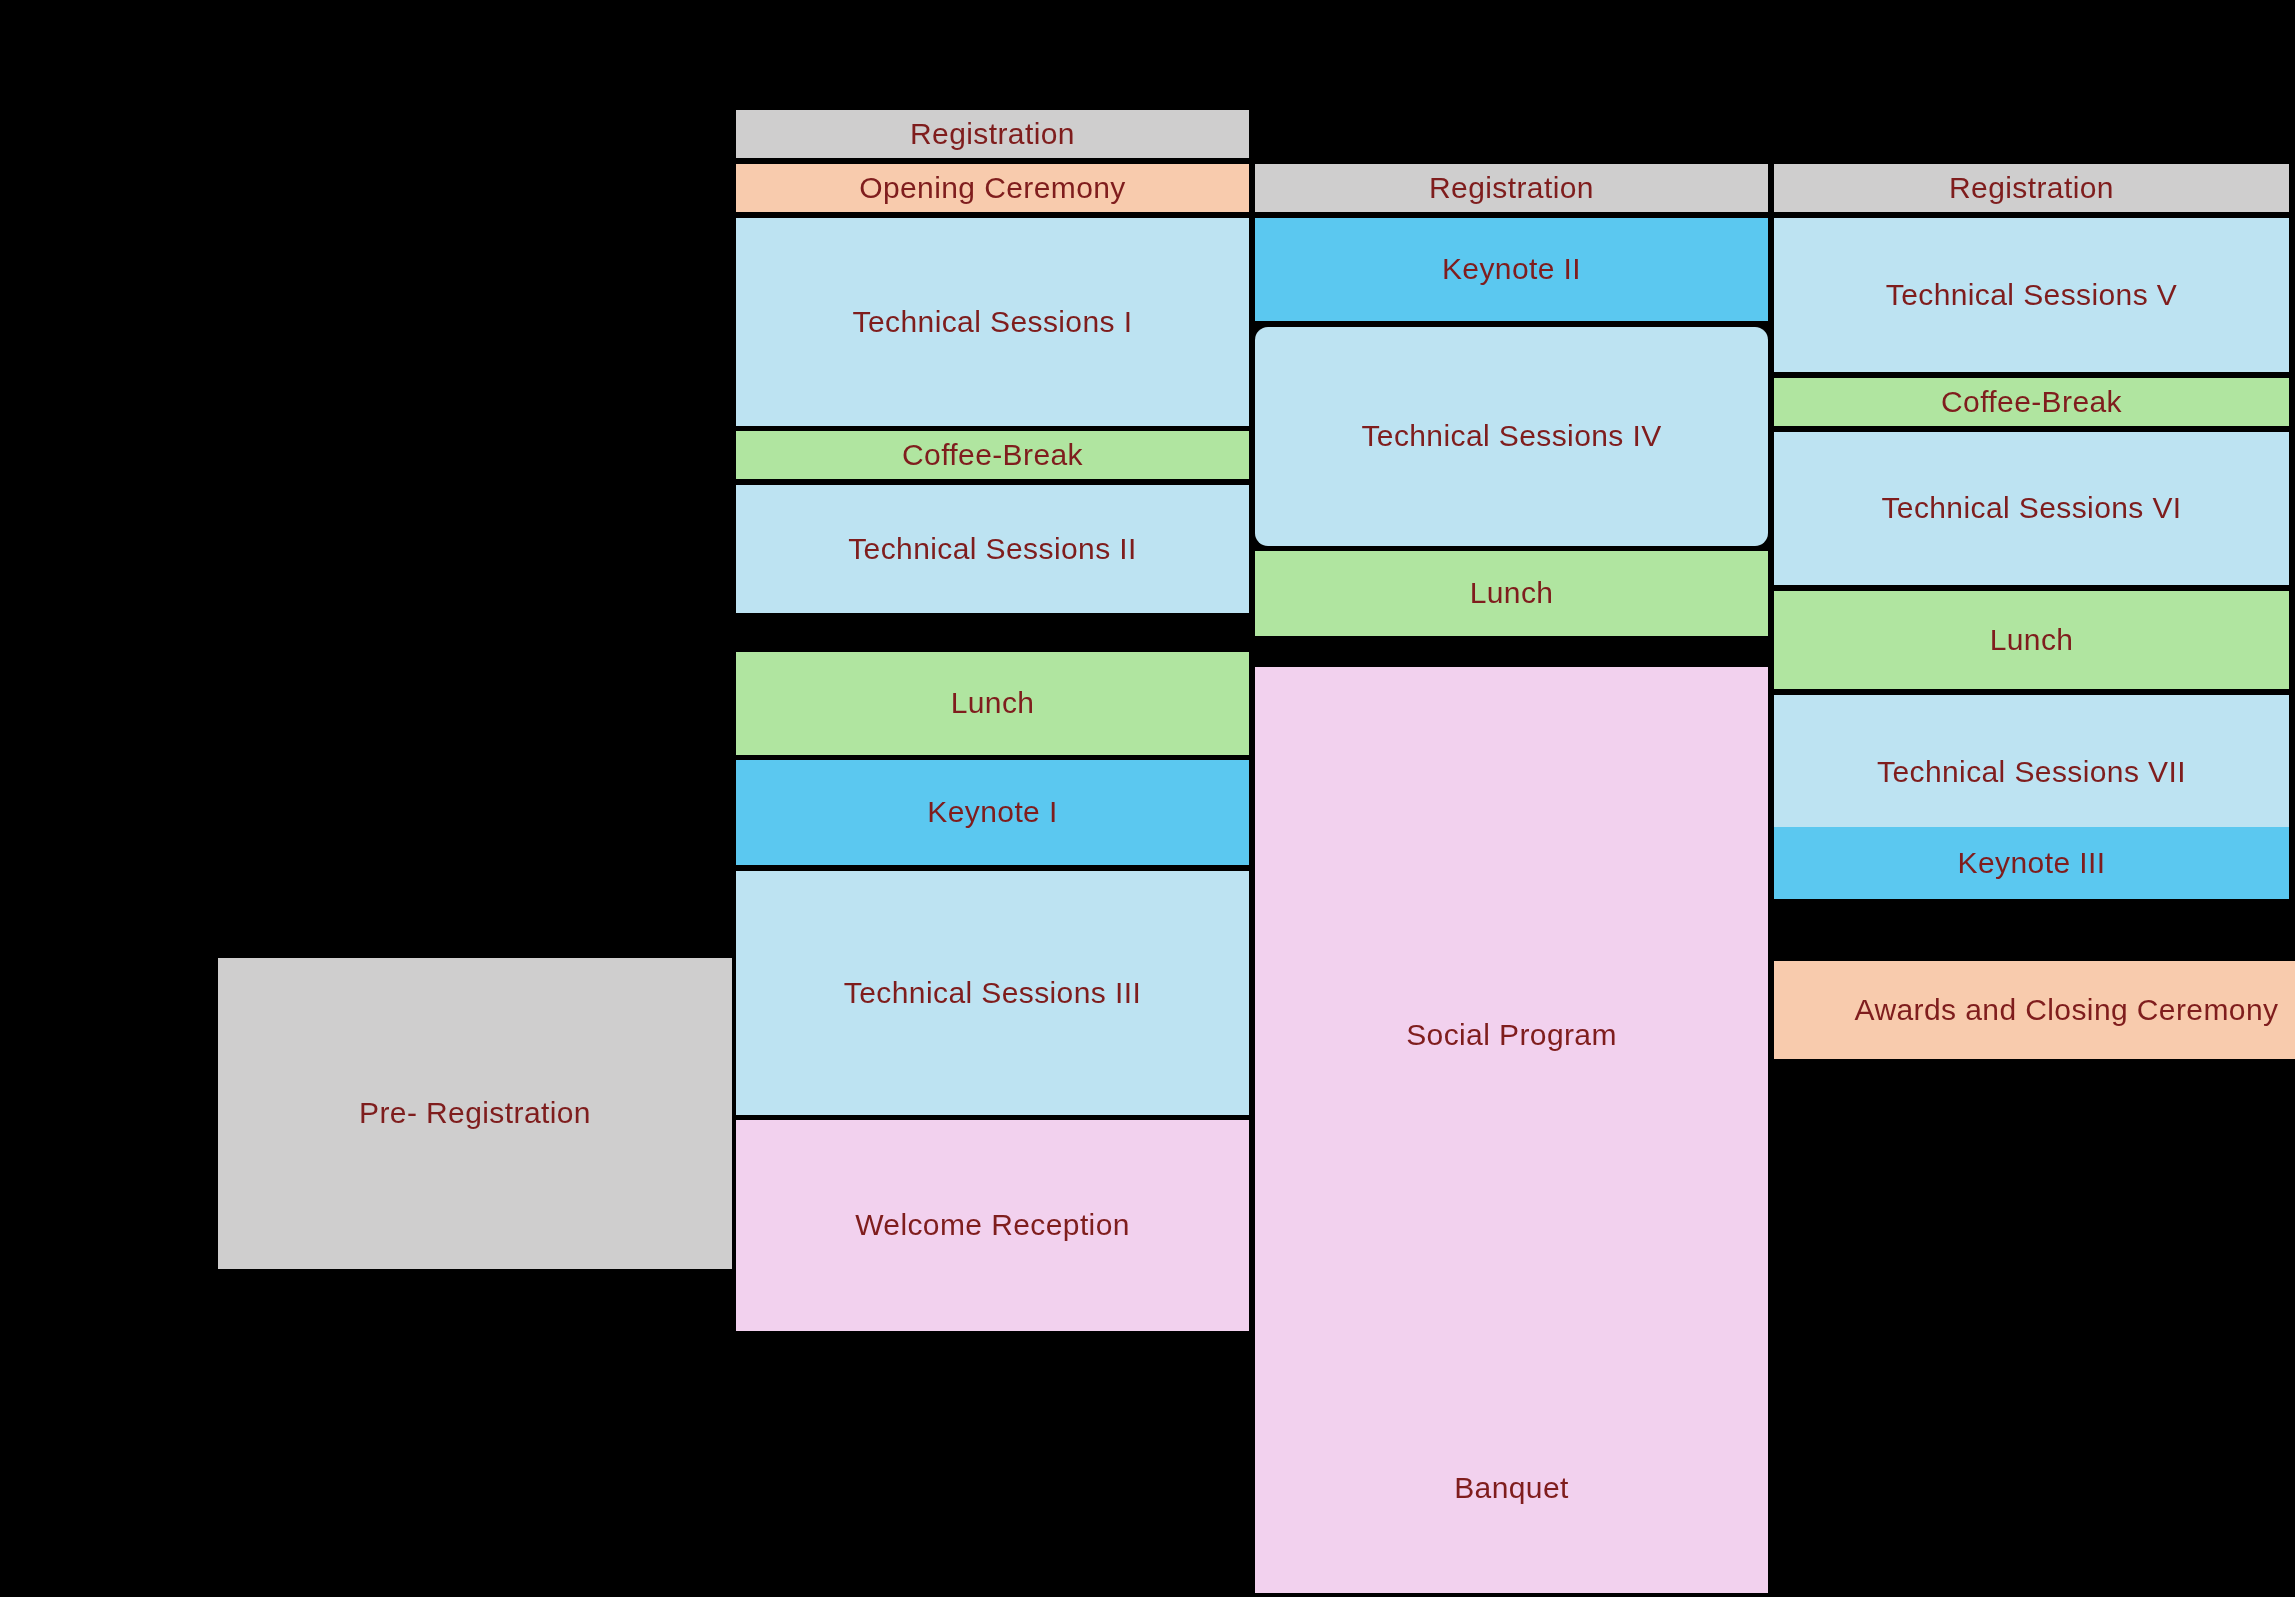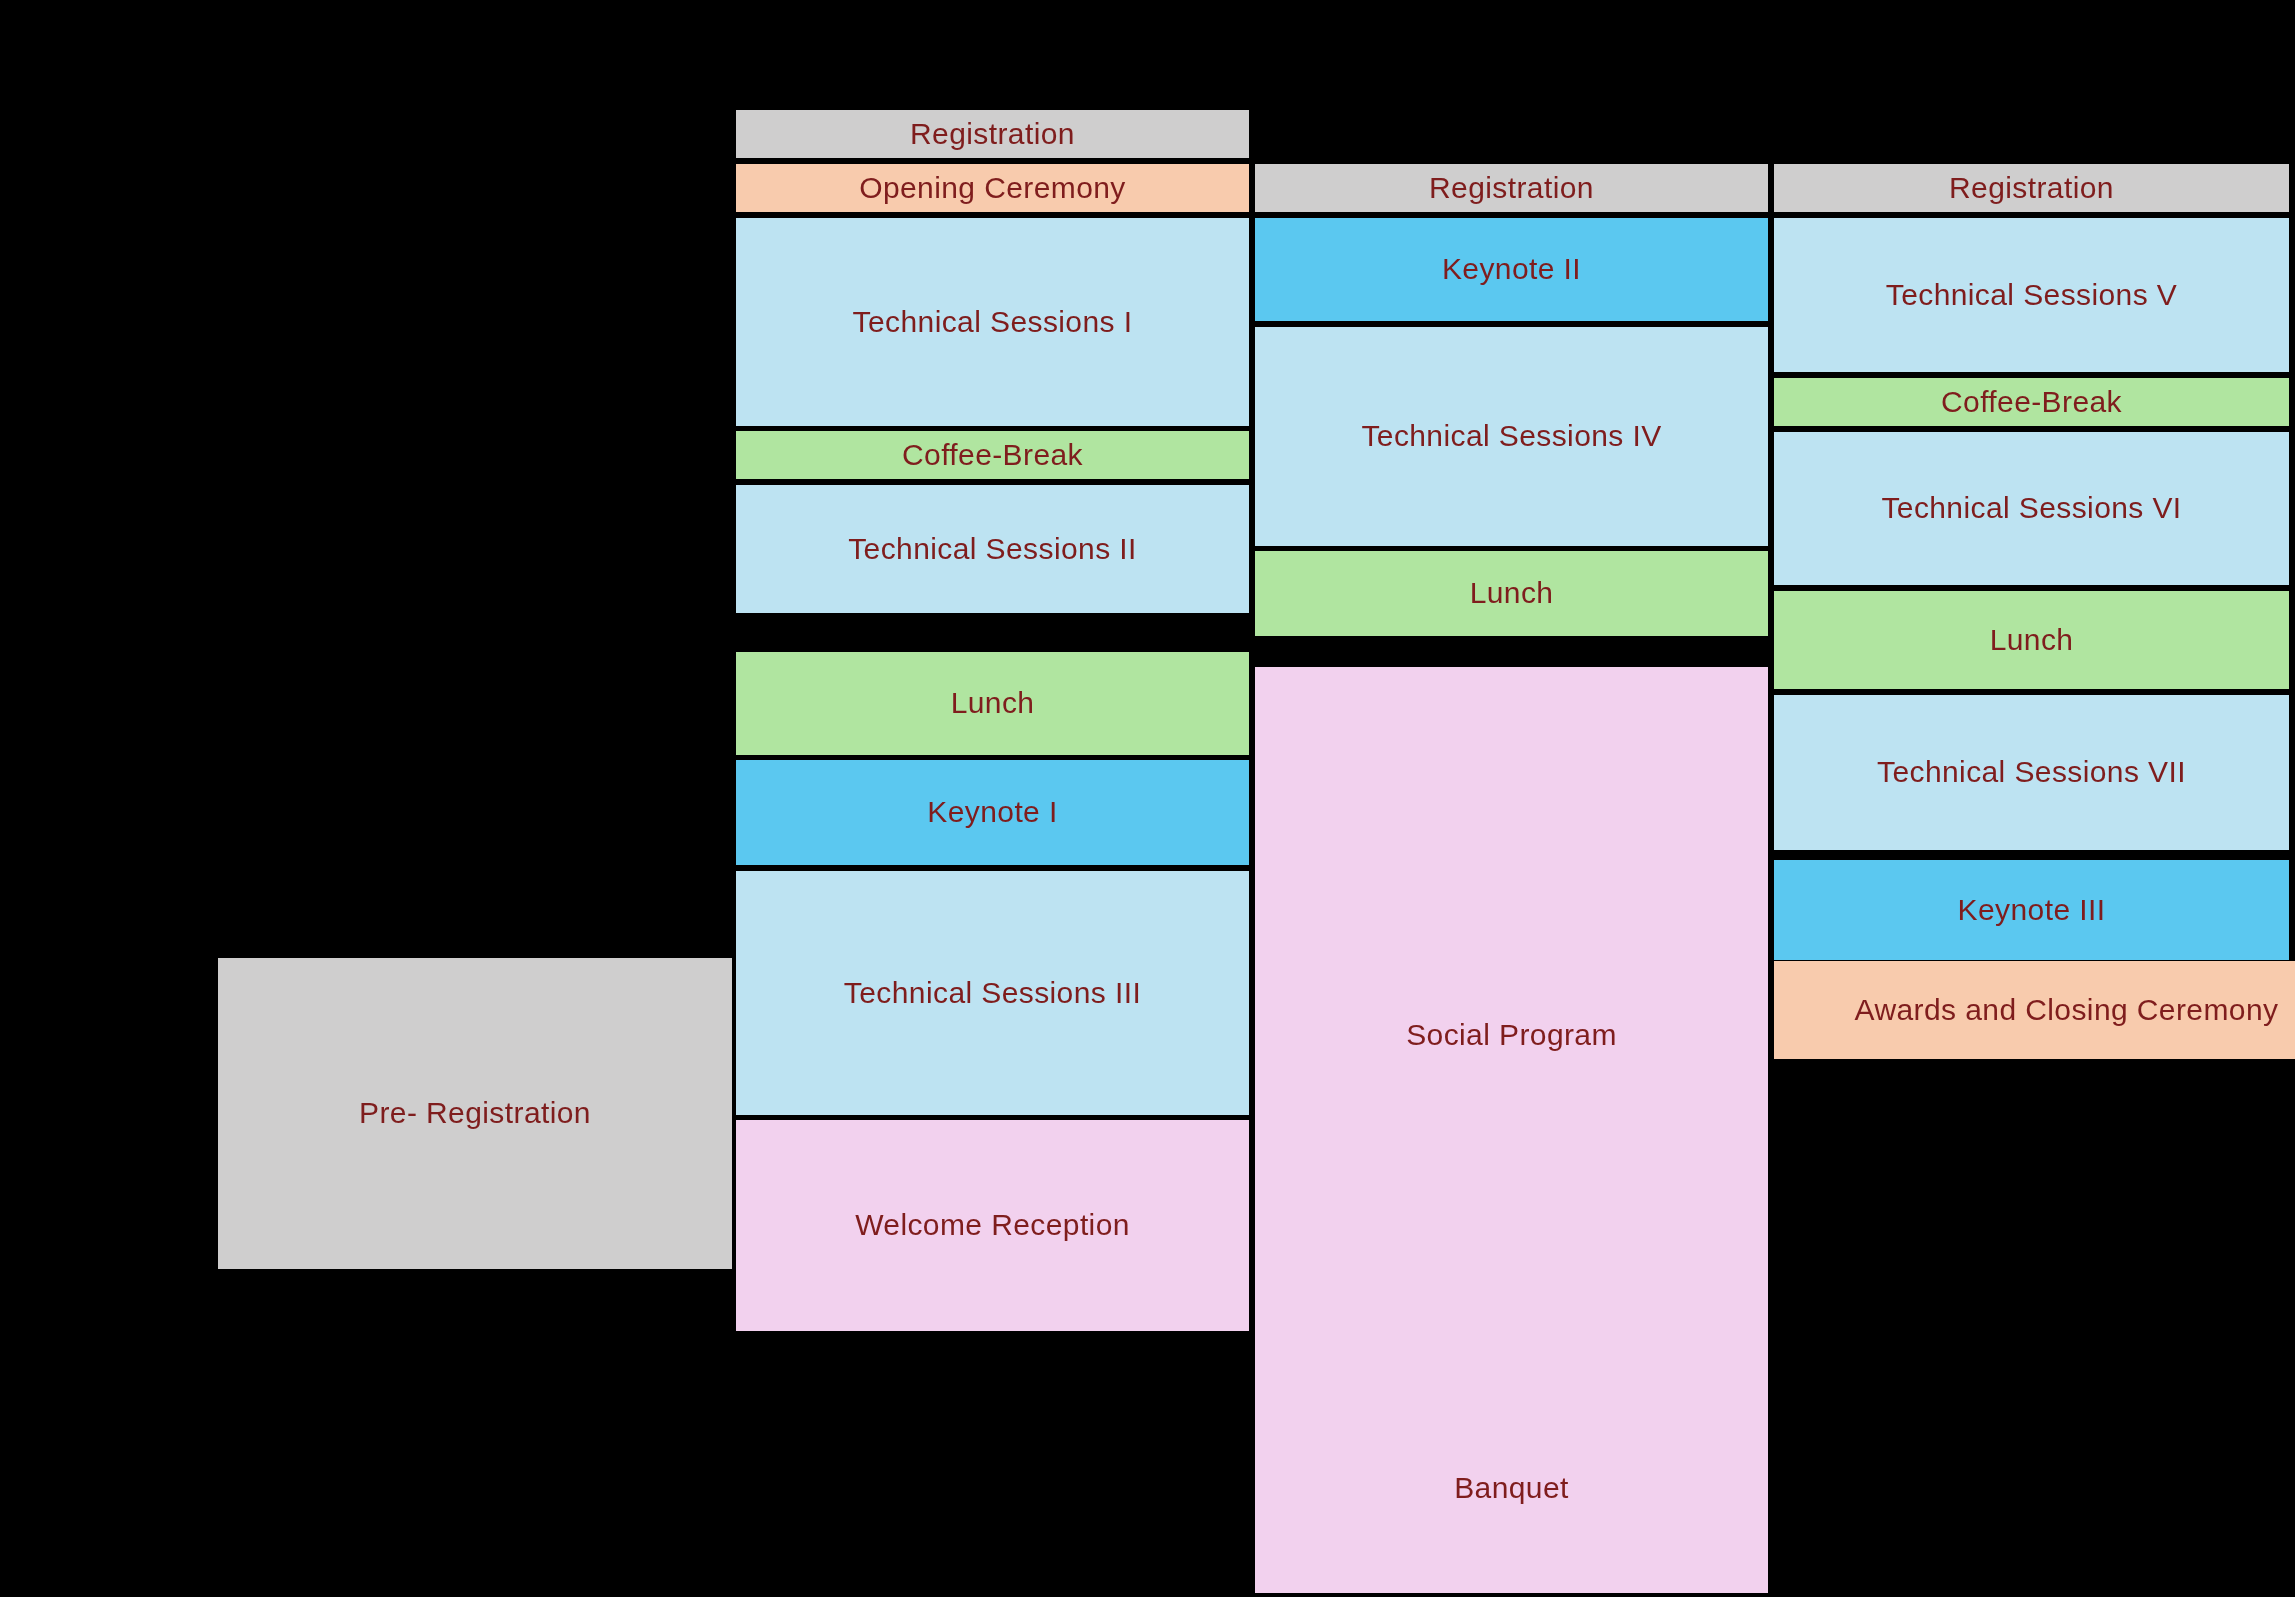--- a/index.html
+++ b/index.html
@@ -67,21 +67,21 @@
   <div class="block" style="left: 736px; top: 1120px; width: 513px; height: 211px; background: rgb(242, 209, 238);">
     <span class="lbl">Welcome Reception</span>
   </div>
 
   <div class="block" style="left: 1255px; top: 164px; width: 513px; height: 48px; background: rgb(207, 206, 206);">
     <span class="lbl">Registration</span>
   </div>
   <div class="block" style="left: 1255px; top: 218px; width: 513px; height: 103px; background: rgb(91, 200, 240);">
     <span class="lbl">Keynote II</span>
   </div>
-  <div class="block" style="left: 1255px; top: 327px; width: 513px; height: 219px; background: rgb(189, 227, 242);">
+  <div class="block" style="left: 1255px; top: 327px; width: 513px; height: 219px; background: rgb(189, 227, 242); border-radius: 13px;">
     <span class="lbl">Technical Sessions IV</span>
   </div>
   <div class="block" style="left: 1255px; top: 551px; width: 513px; height: 85px; background: rgb(176, 229, 160);">
     <span class="lbl">Lunch</span>
   </div>
   <div class="block" style="left: 1255px; top: 642px; width: 513px; height: 736px; background: rgb(242, 209, 238); margin-top: 25px;">
     <span class="lbl">Social Program</span>
   </div>
   <div class="block" style="left: 1255px; top: 1384px; width: 513px; height: 209px; background: rgb(242, 209, 238);">
     <span class="lbl">Banquet</span>
@@ -98,21 +98,21 @@
   </div>
   <div class="block" style="left: 1774px; top: 432px; width: 515px; height: 153px; background: rgb(189, 227, 242);">
     <span class="lbl">Technical Sessions VI</span>
   </div>
   <div class="block" style="left: 1774px; top: 591px; width: 515px; height: 98px; background: rgb(176, 229, 160);">
     <span class="lbl">Lunch</span>
   </div>
   <div class="block" style="left: 1774px; top: 695px; width: 515px; height: 155px; background: rgb(189, 227, 242);">
     <span class="lbl">Technical Sessions VII</span>
   </div>
-  <div class="block" style="left: 1774px; top: 860px; width: 515px; height: 100px; background: rgb(91, 200, 240);">
+  <div class="block" style="left: 1774px; top: 827px; width: 515px; height: 72px; background: rgb(91, 200, 240);">
     <span class="lbl">Keynote III</span>
   </div>
   <div class="block" style="left: 1774px; top: 961px; width: 515px; height: 98px; background: rgb(248, 203, 173); padding-left: 35px;">
     <span class="lbl">Awards and Closing Ceremony</span>
   </div>
 
 </div>
 
 
 </body></html>

